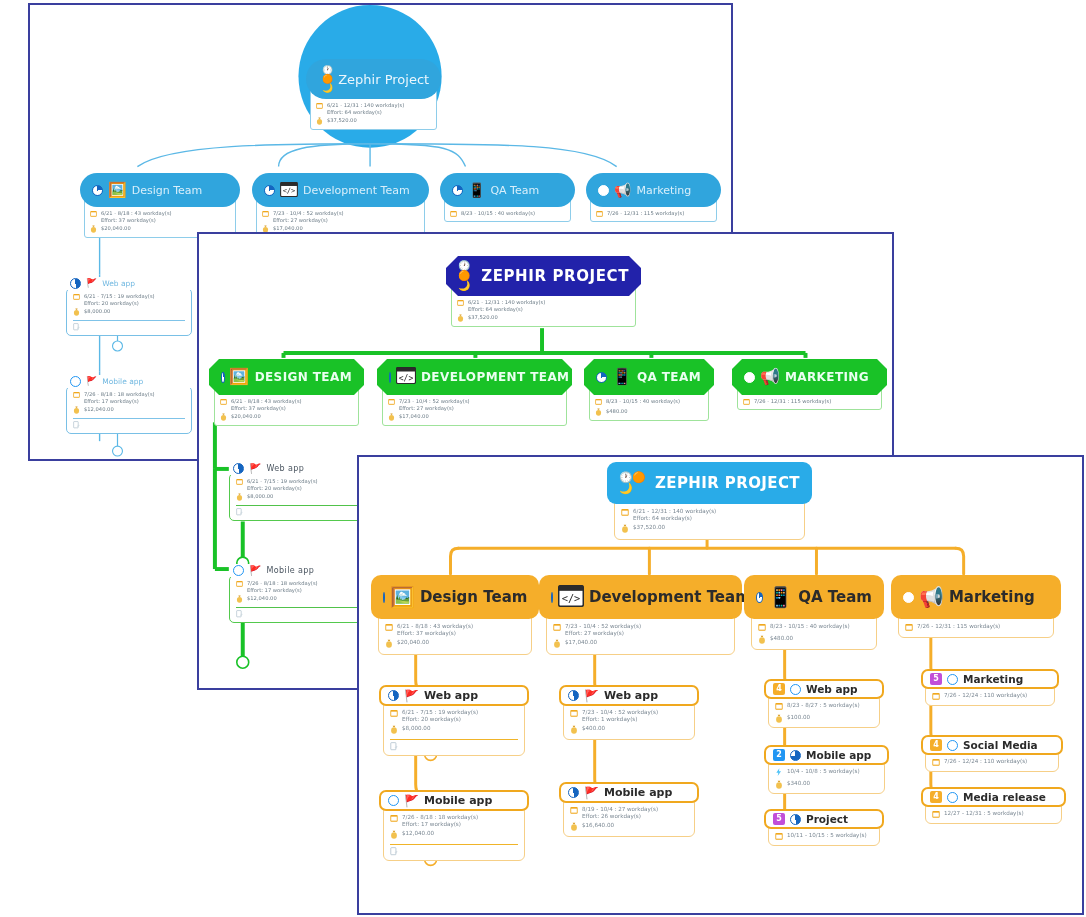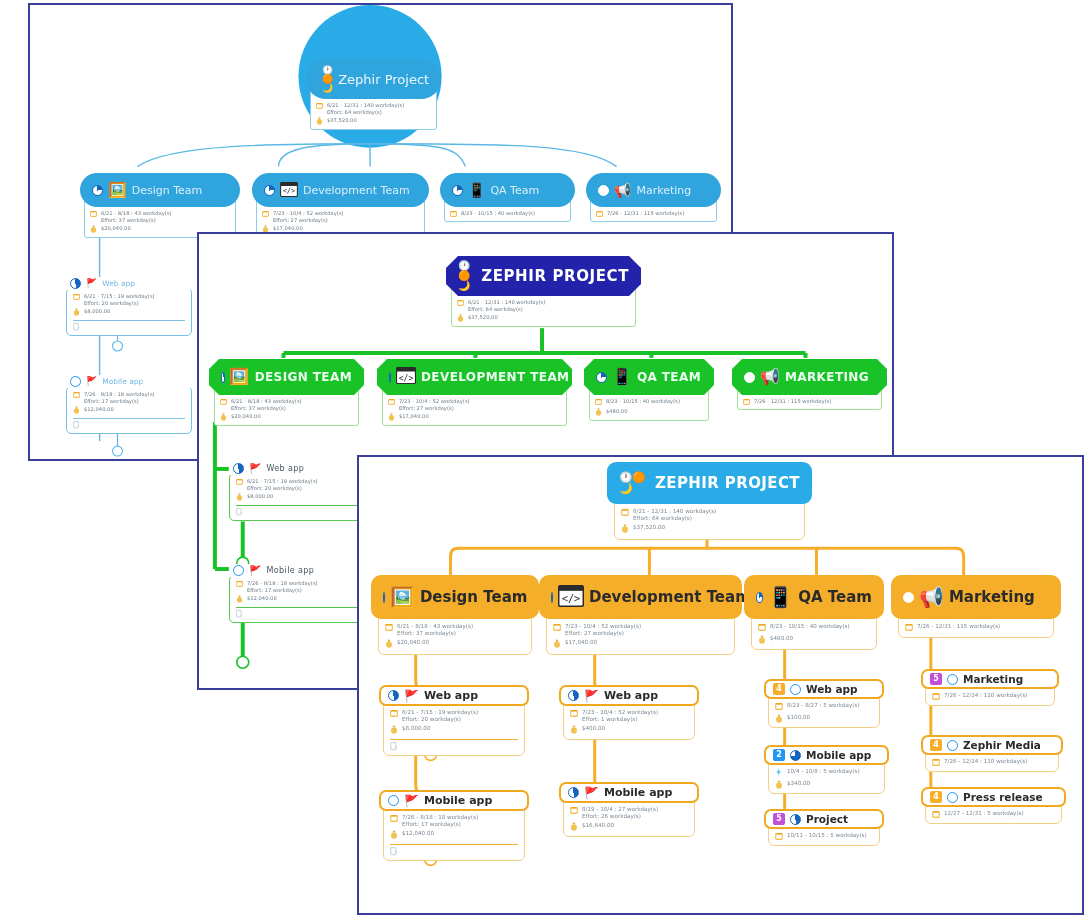--- a/index.html
+++ b/index.html
@@ -822,38 +822,38 @@
               </svg></span>
           <span class="tx">7/26 - 12/24 : 110 workday(s)</span>
         </div>
       </div>
     </div>
 
     <div class="node leaf small" style="left:562px;top:278px;width:142px;">
       <div class="hdr">
         <span class="sq" style="background:#f5ae2a">4</span>
         <span class="pie empty"></span>
-        <span class="ttl">Zephir Media</span>
+        <span class="ttl">Social Media</span>
       </div>
       <div class="body">
         <div class="row">
           <span class="ic"><svg width="8" height="8" viewBox="0 0 12 12">
                 <rect x="0.5" y="1.5" width="11" height="10" rx="1.5" fill="#f0a81e"></rect>
                 <rect x="1.8" y="4" width="8.4" height="6" fill="#fff"></rect>
               </svg></span>
           <span class="tx">7/26 - 12/24 : 110 workday(s)</span>
         </div>
       </div>
     </div>
 
     <div class="node leaf small" style="left:562px;top:330px;width:145px;">
       <div class="hdr">
         <span class="sq" style="background:#f5ae2a">4</span>
         <span class="pie empty"></span>
-        <span class="ttl">Press release</span>
+        <span class="ttl">Media release</span>
       </div>
       <div class="body">
         <div class="row">
           <span class="ic"><svg width="8" height="8" viewBox="0 0 12 12">
                 <rect x="0.5" y="1.5" width="11" height="10" rx="1.5" fill="#f0a81e"></rect>
                 <rect x="1.8" y="4" width="8.4" height="6" fill="#fff"></rect>
               </svg></span>
           <span class="tx">12/27 - 12/31 : 5 workday(s)</span>
         </div>
       </div>

